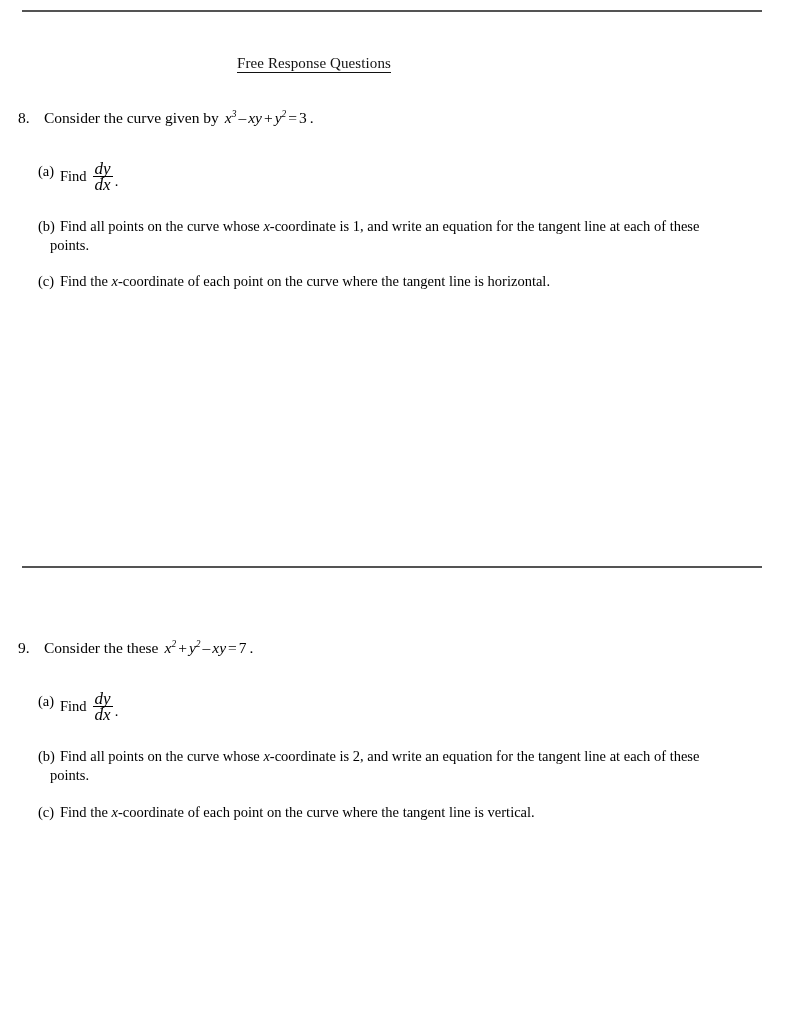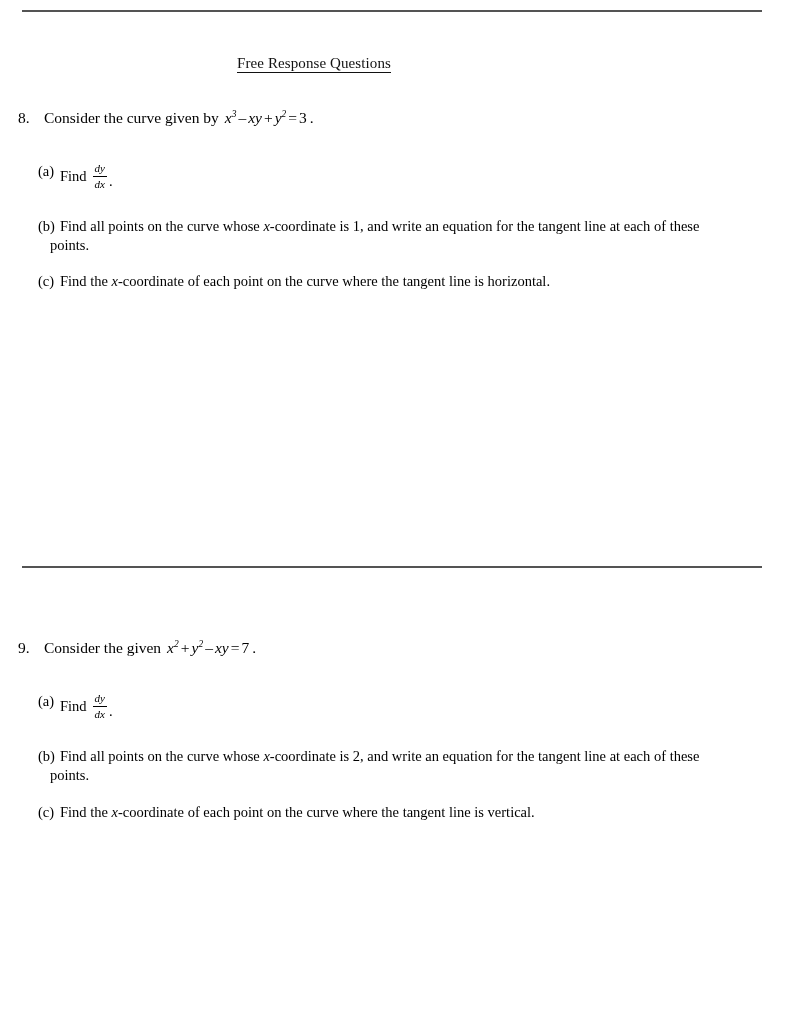--- a/index.html
+++ b/index.html
@@ -103,21 +103,21 @@
 
   
   .part--frac {
     white-space: nowrap;
   }
   .frac {
     display: inline-block;
     vertical-align: middle;
     text-align: center;
     font-style: italic;
-    font-size: 11px;
+    font-size: 17px;
     line-height: 15px;
     margin: 0 2px 0 6px;
     position: relative;
     top: -1px;
   }
   .frac .numer {
     display: block;
     padding: 0 2px 0px 2px;
   }
   .frac .denom {
@@ -159,21 +159,21 @@
   </div>
 
   <div class="part" style="top:272px;">
     <span class="part-label">(c)</span>
       <span class="part-body"><span>Find the </span><span class="ital">x</span><span>-coordinate of each point on the curve where the tangent line is horizontal.</span></span>
   </div>
 
   <div class="rule rule--middle"></div>
 
   <div class="problem-stem" style="top:638px;">
-    <span class="stem-num">9.</span><span class="stem-text">Consider the given</span><span class="math">x<sup>2</sup><span class="op">+</span>y<sup>2</sup><span class="op">–</span>xy<span class="op">=</span><span class="num">7</span><span class="period">.</span></span>
+    <span class="stem-num">9.</span><span class="stem-text">Consider the these</span><span class="math">x<sup>2</sup><span class="op">+</span>y<sup>2</sup><span class="op">–</span>xy<span class="op">=</span><span class="num">7</span><span class="period">.</span></span>
   </div>
 
   <div class="part part--frac" style="top:692px;">
     <span class="part-label">(a)</span>
       <span class="part-body"><span>Find</span><span class="frac"><span class="numer">dy</span><span class="denom">dx</span></span><span class="frac-period">.</span></span>
   </div>
 
   <div class="part" style="top:747px;">
     <span class="part-label">(b)</span>
       <span class="part-body"><span>Find all points on the curve whose </span><span class="ital">x</span><span>-coordinate is 2, and write an equation for the tangent line at each of these points.</span></span>

